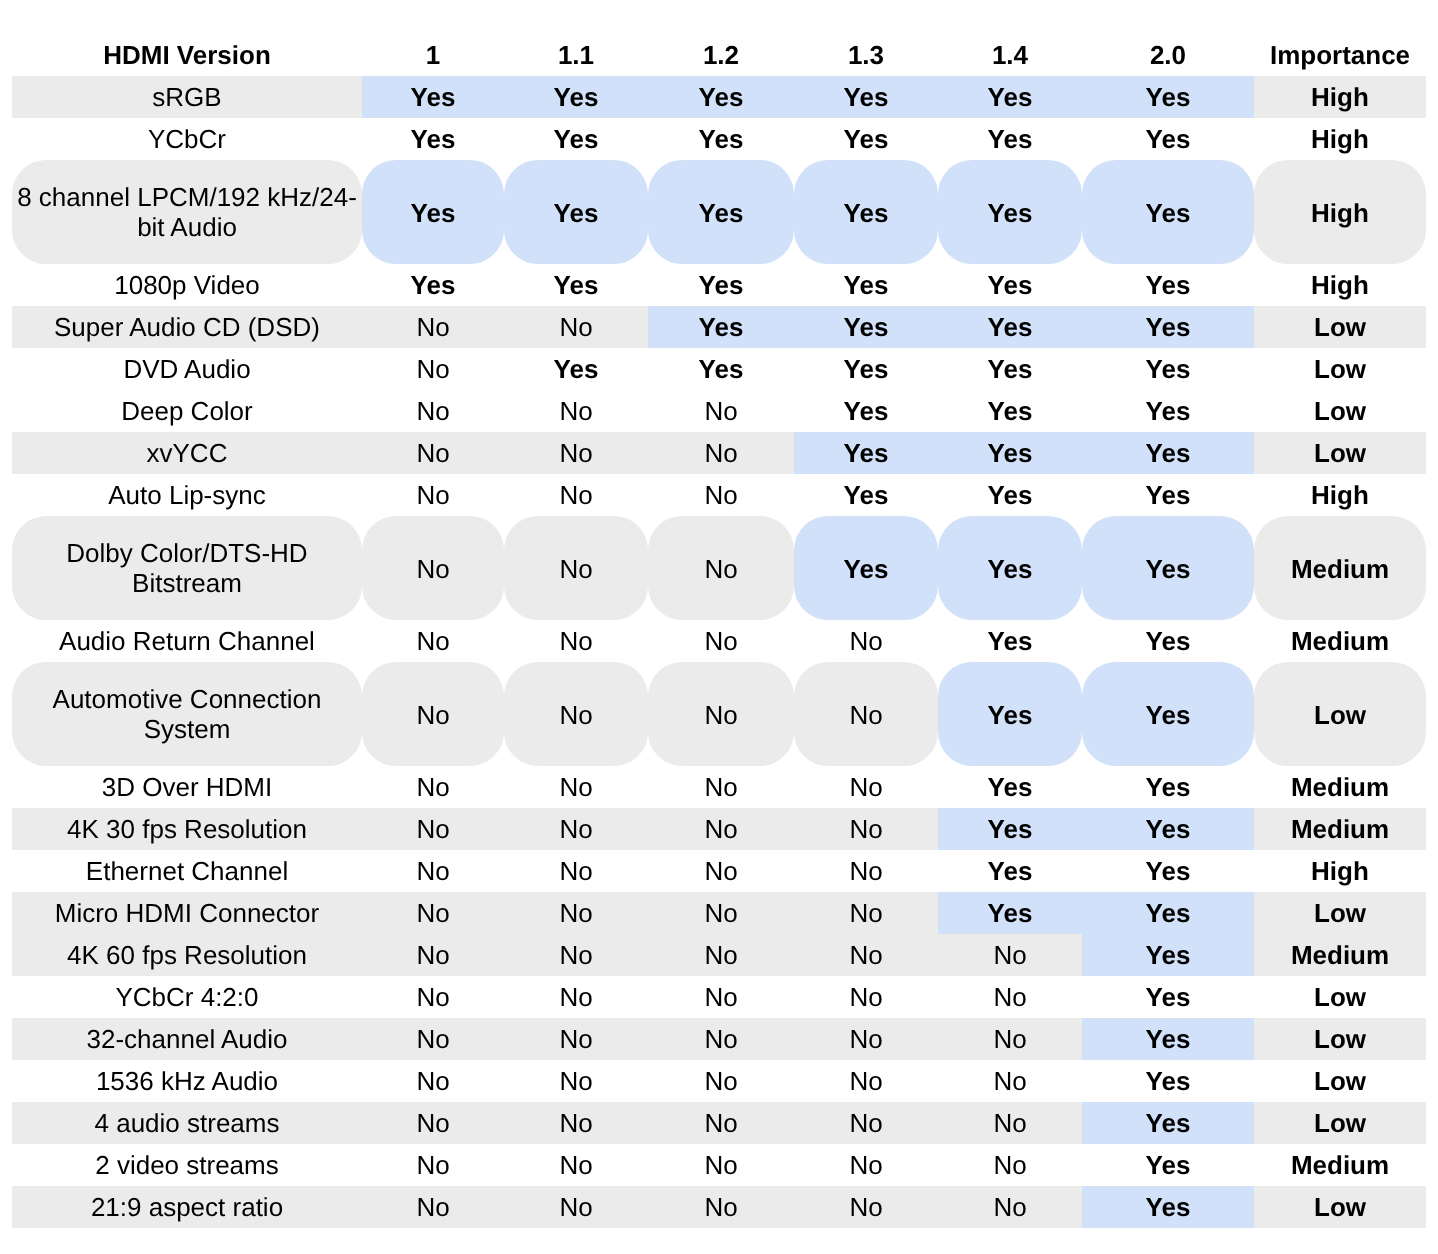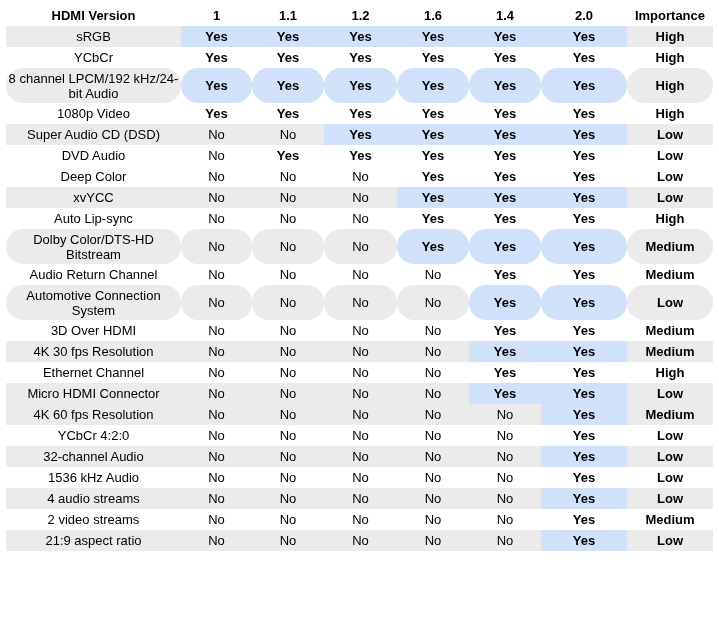--- a/index.html
+++ b/index.html
@@ -10,21 +10,21 @@
     body {
       width: 719px;
       height: 627px;
       overflow: hidden;
       font-family: "Liberation Sans", "DejaVu Sans", sans-serif;
       color: #000;
     }
     table {
       position: absolute;
       left: 6px;
-      top: 5px;
+      top: 17px;
       border-collapse: collapse;
       table-layout: fixed;
       width: 707px;
       font-size: 13px;
     }
     col.c-feat { width: 175px; }
     col.c-v1 { width: 71px; }
     col.c-v11 { width: 72px; }
     col.c-v12 { width: 73px; }
     col.c-v13 { width: 72px; }
@@ -36,21 +36,21 @@
       text-align: center;
       vertical-align: middle;
       line-height: 15px;
     }
     thead th {
       font-weight: bold;
       height: 21px;
       background: #ffffff;
     }
     tbody tr.single td { height: 21px; }
-    tbody tr.double td { height: 35px; border-radius: 17px; }
+    tbody tr.double td { height: 52px; border-radius: 17px; }
     td.feature { font-weight: normal; }
     td.yes { font-weight: bold; }
     td.no { font-weight: normal; }
     td.imp { font-weight: bold; }
     tr.shaded td { background: #ebebeb; }
     tr.shaded td.hl { background: #d1e1f9; }
     tr.plain td { background: #ffffff; }
   </style>
 </head>
 <body>
@@ -65,21 +65,21 @@
       <col class="c-v14">
       <col class="c-v20">
       <col class="c-imp">
   </colgroup>
   <thead>
     <tr>
       <th>HDMI Version</th>
       <th>1</th>
       <th>1.1</th>
       <th>1.2</th>
-      <th>1.6</th>
+      <th>1.3</th>
       <th>1.4</th>
       <th>2.0</th>
       <th>Importance</th>
     </tr>
   </thead>
   <tbody id="tbody">
       <tr class="single shaded">
         <td class="feature">sRGB</td>
         <td class="yes hl">Yes</td>
         <td class="yes hl">Yes</td>

